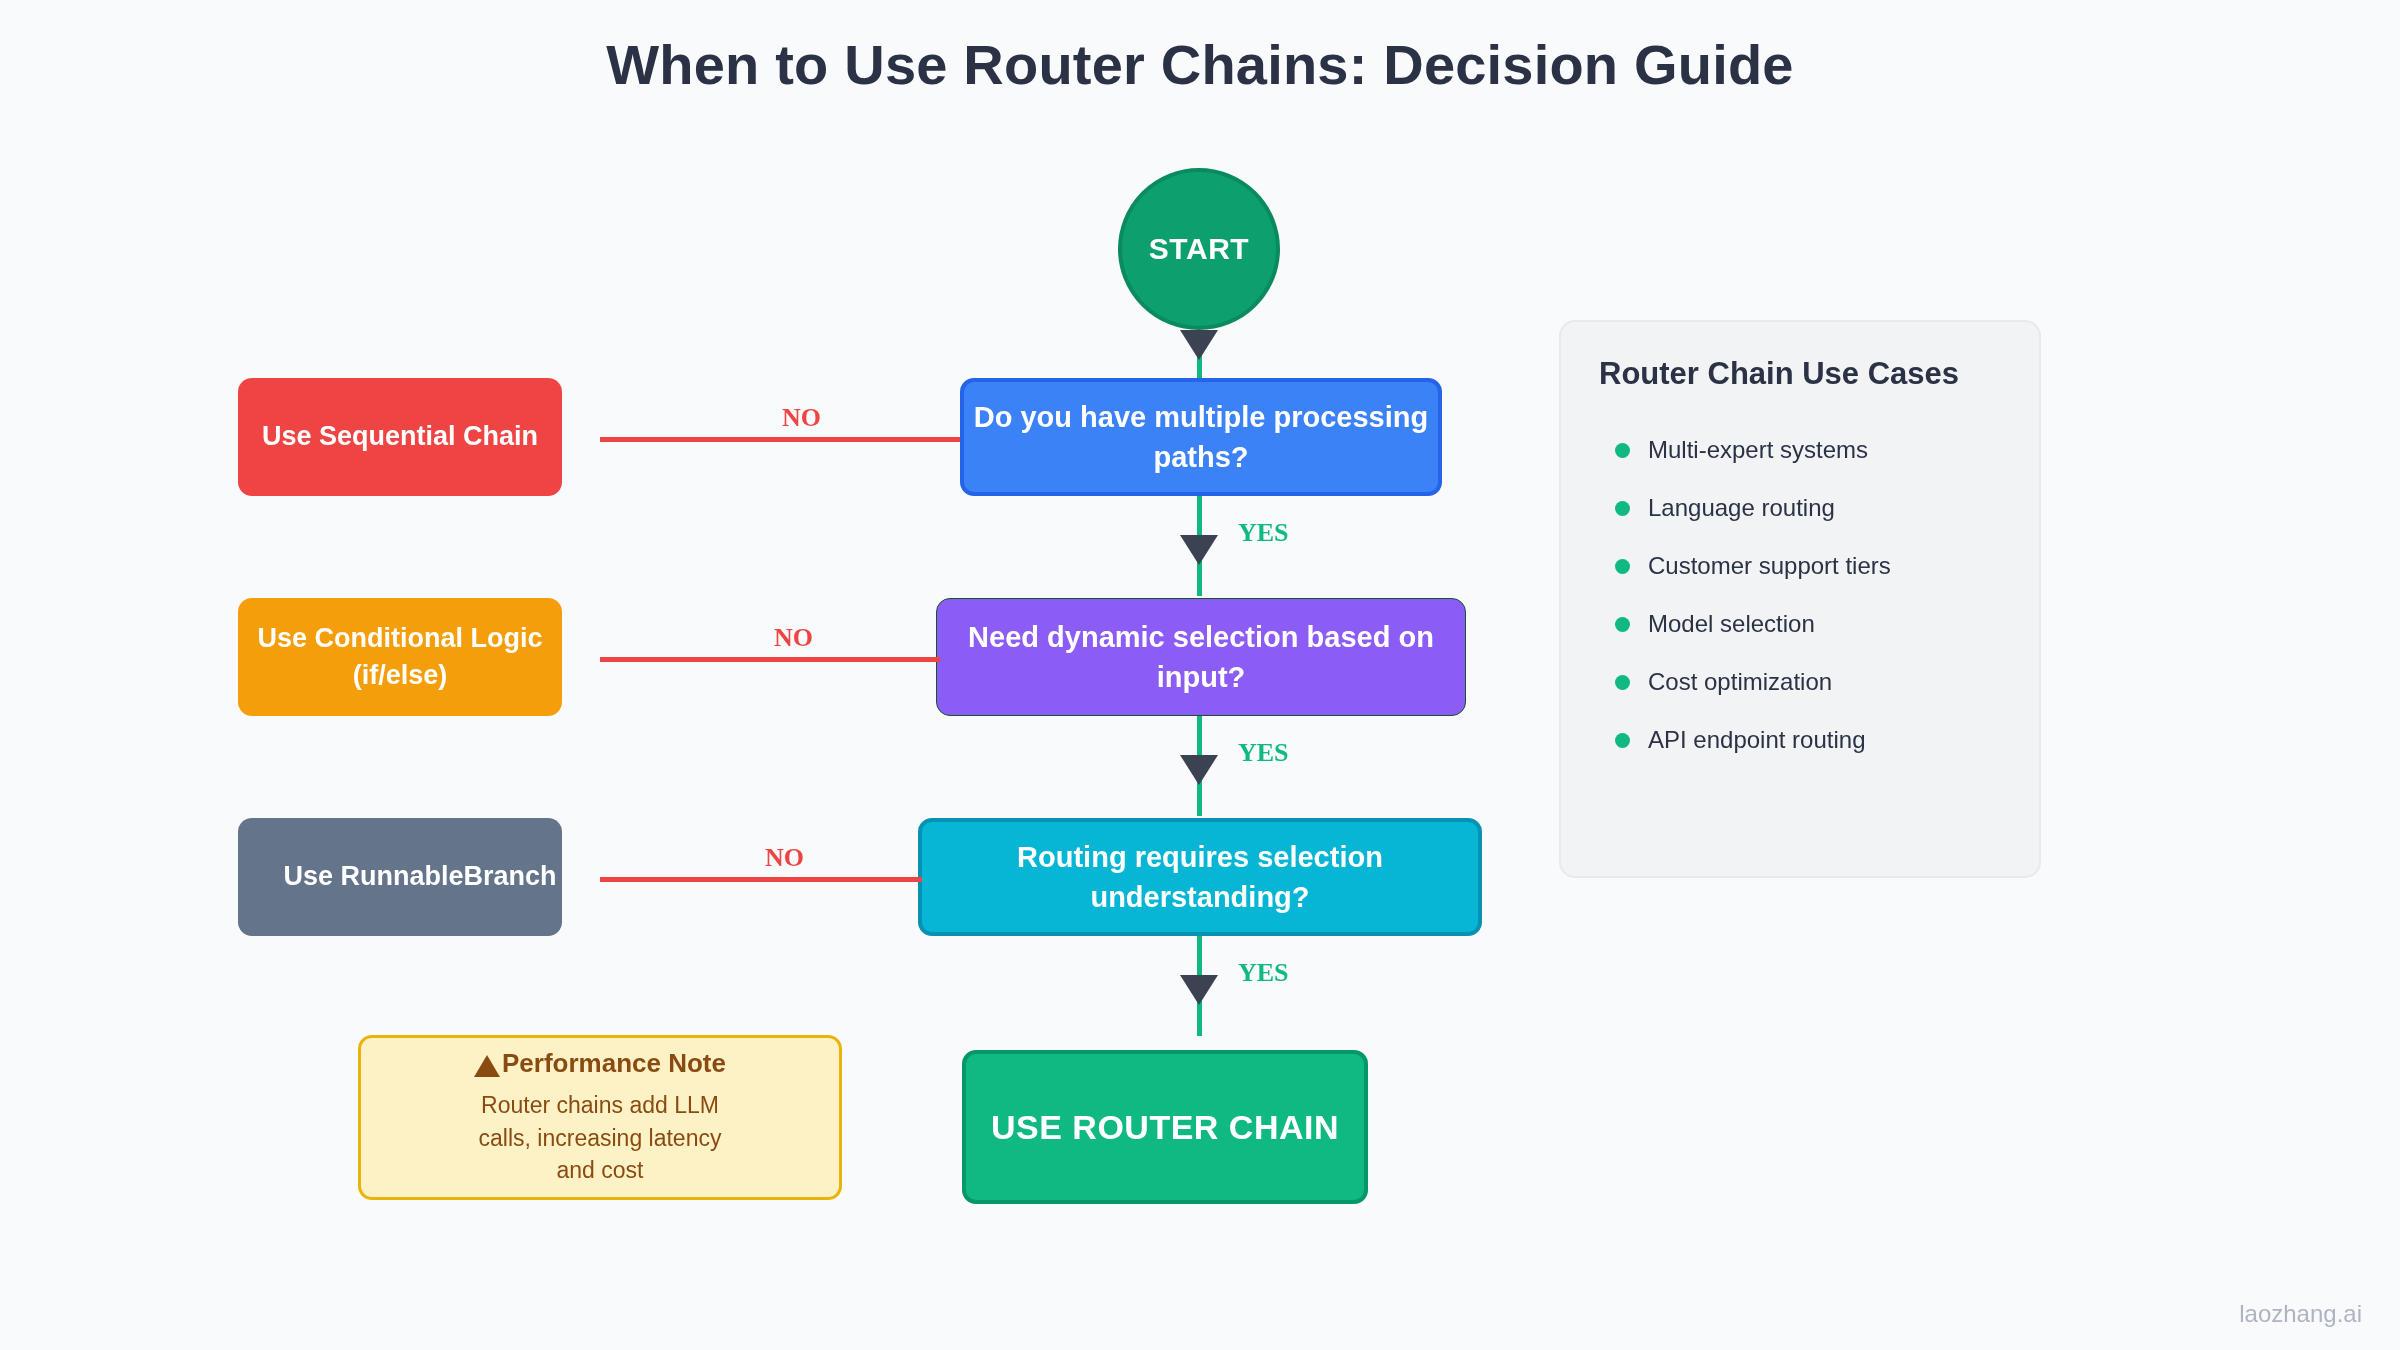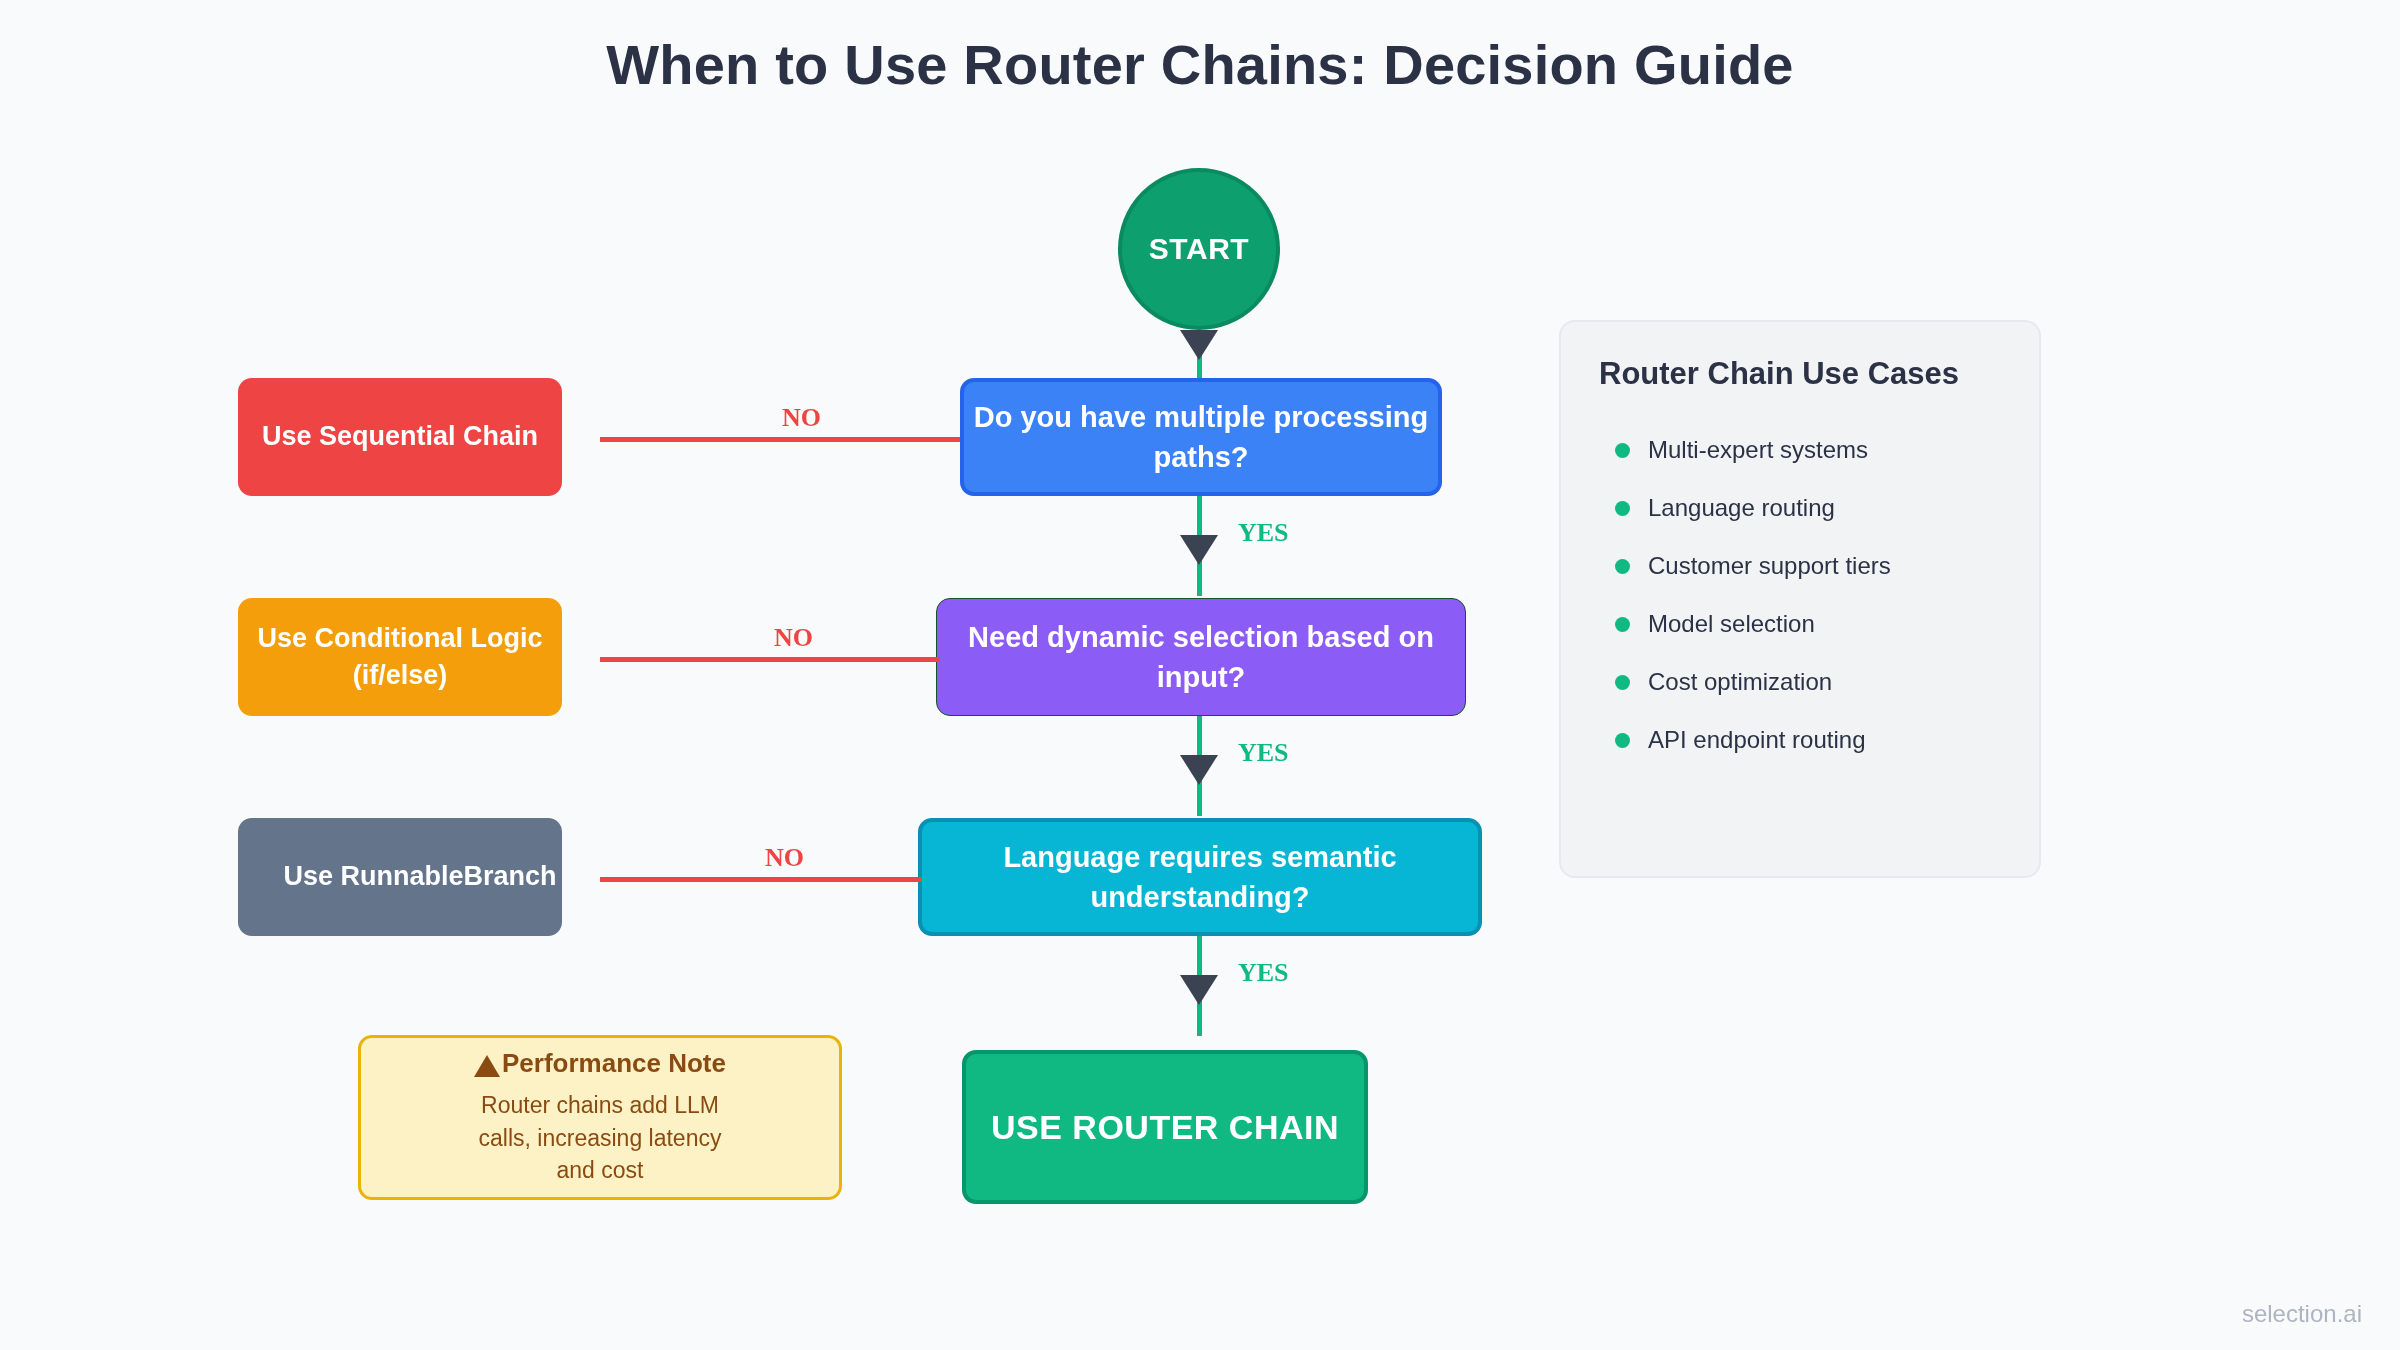--- a/index.html
+++ b/index.html
@@ -250,21 +250,21 @@
     <span>Use Conditional Logic (if/else)</span>
   </div>
   <div class="hline" style="left:600px; top:657px; width:340px;"></div>
   <div class="edge-label label-no" style="left:774px; top:623px;">NO</div>
 
   <div class="vline" style="left:1197px; top:716px; height:100px;"></div>
   <div class="arrowhead" style="left:1180px; top:755px;"></div>
   <div class="edge-label label-yes" style="left:1238px; top:738px;">YES</div>
 
   <div class="node node-cyan" style="left:918px; top:818px; width:564px; height:118px;">
-    <span>Language requires semantic understanding?</span>
+    <span>Routing requires selection understanding?</span>
   </div>
 
   <div class="node node-slate" style="left:238px; top:818px; width:324px; height:118px;">
     <span>Use RunnableBranch</span>
   </div>
   <div class="hline" style="left:600px; top:877px; width:322px;"></div>
   <div class="edge-label label-no" style="left:765px; top:843px;">NO</div>
 
   <div class="vline" style="left:1197px; top:936px; height:100px;"></div>
   <div class="arrowhead" style="left:1180px; top:975px;"></div>
@@ -309,15 +309,15 @@
       <span class="warn-tri"></span>
       <span>Performance Note</span>
     </div>
     <div class="perf-body">
       <div>Router chains add LLM</div>
       <div>calls, increasing latency</div>
       <div>and cost</div>
     </div>
   </div>
 
-  <div class="watermark">selection.ai</div>
+  <div class="watermark">laozhang.ai</div>
 
 </div>
 
 </body></html>

